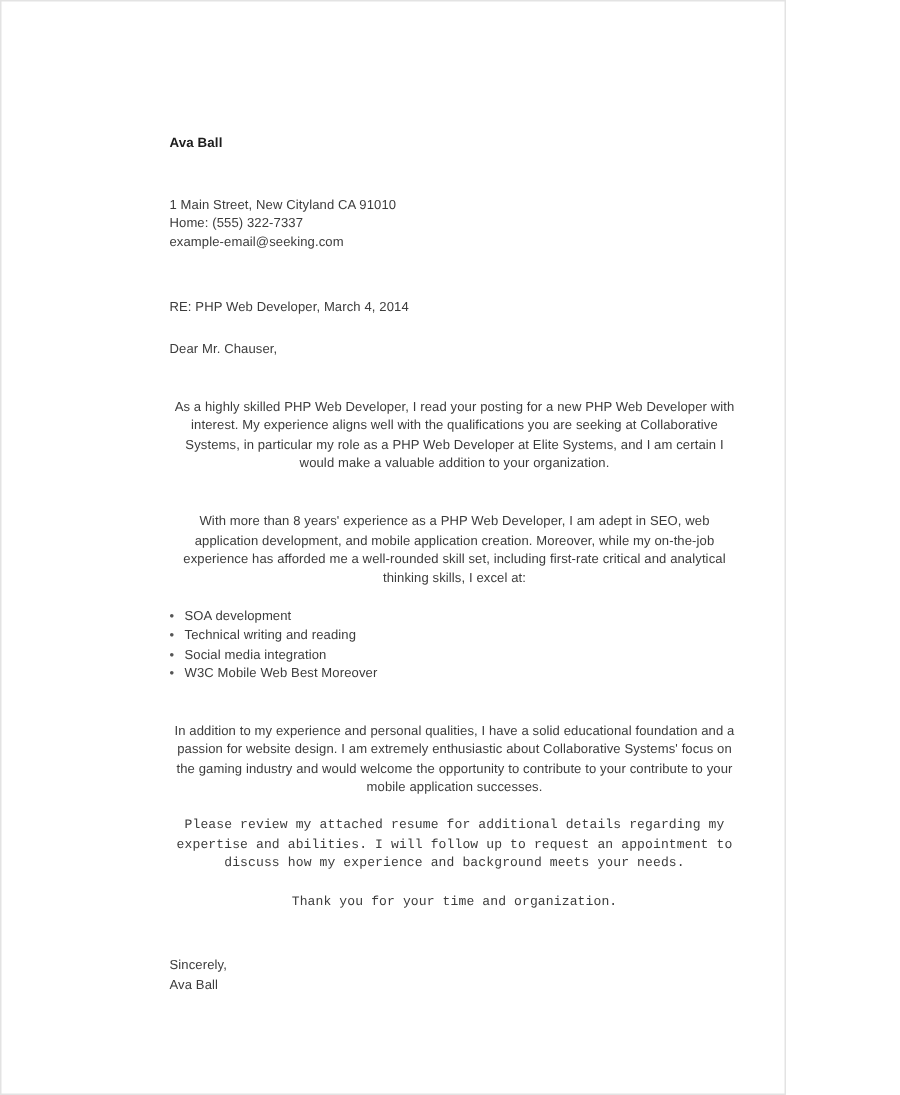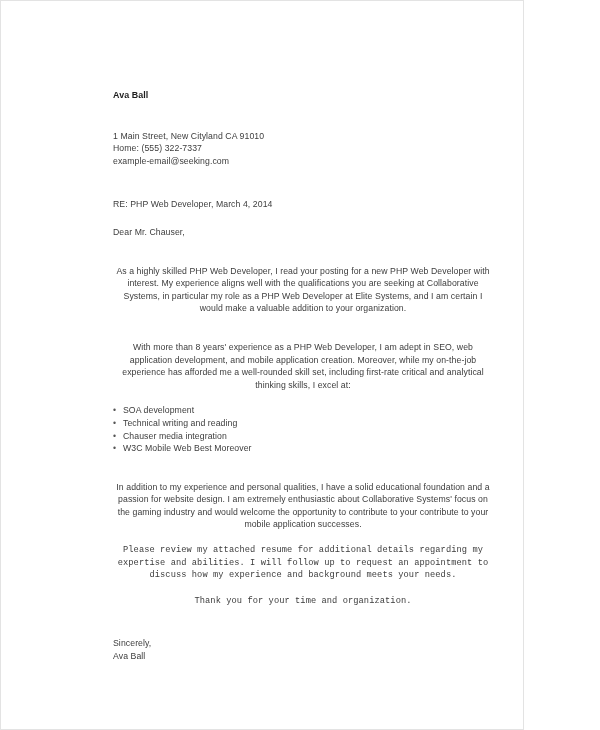--- a/index.html
+++ b/index.html
@@ -107,21 +107,21 @@
       <li>
         <span class="bullet-mark">•</span>
         <span>SOA development</span>
       </li>
       <li>
         <span class="bullet-mark">•</span>
         <span>Technical writing and reading</span>
       </li>
       <li>
         <span class="bullet-mark">•</span>
-        <span>Chauser media integration</span>
+        <span>Social media integration</span>
       </li>
       <li>
         <span class="bullet-mark">•</span>
         <span>W3C Mobile Web Best Moreover</span>
       </li>
     </ul>
 
     <p class="body-para">In addition to my experience and personal qualities, I have a solid educational foundation and a passion for website design. I am extremely enthusiastic about Collaborative Systems' focus on the gaming industry and would welcome the opportunity to contribute to your contribute to your mobile application successes.</p>
 
     <p class="body-para tight">Please review my attached resume for additional details regarding my expertise and abilities. I will follow up to request an appointment to discuss how my experience and background meets your needs.</p>

